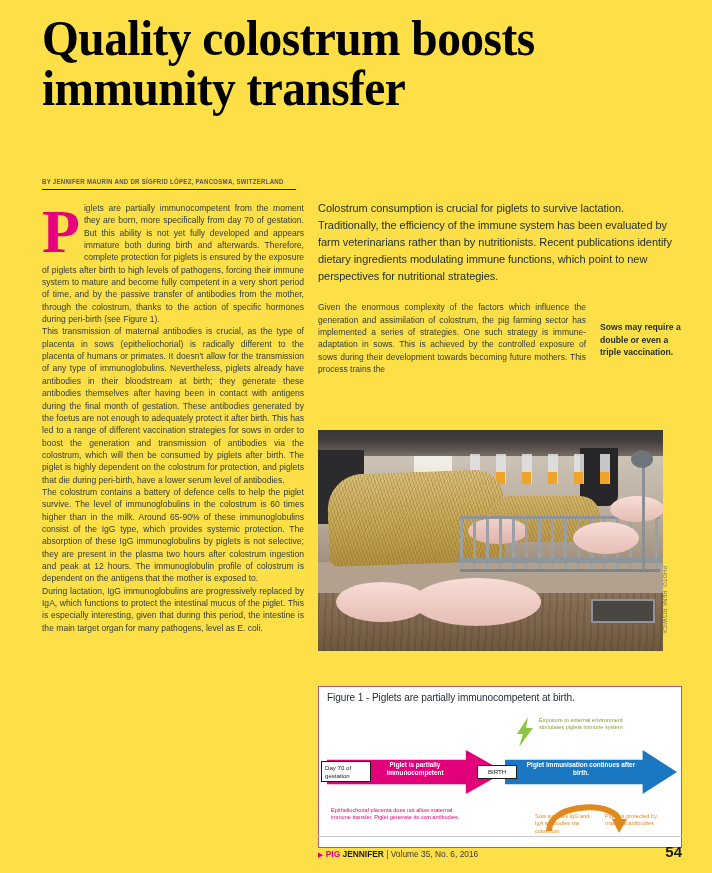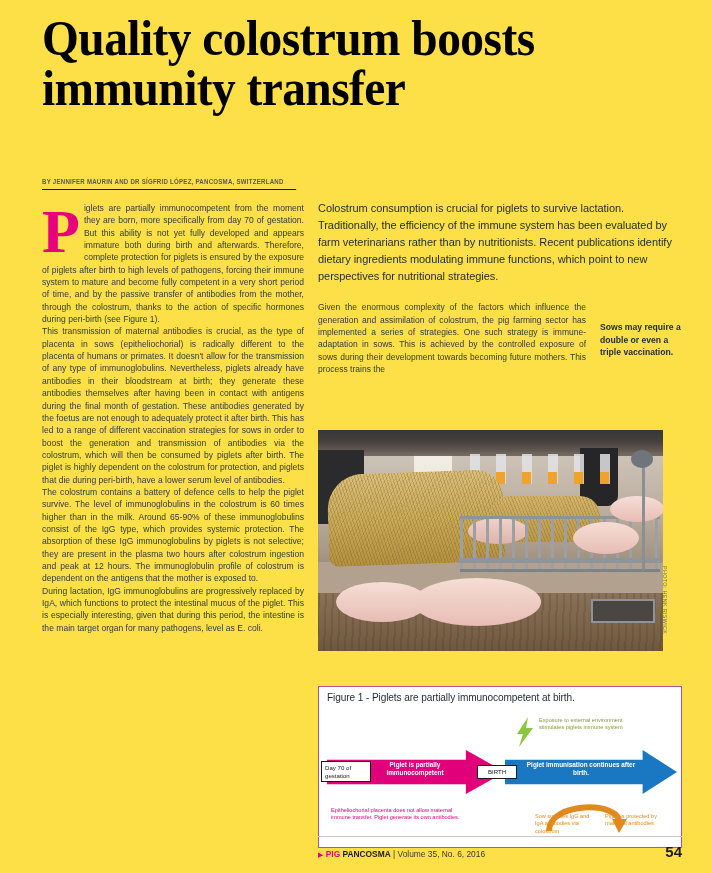--- a/index.html
+++ b/index.html
@@ -369,19 +369,19 @@
       <div class="cap cap-pink">Epitheliochorial placenta does not allow maternal immune transfer. Piglet generate its own antibodies.</div>
       <div class="cap cap-o1">Sow supplies IgG and IgA antibodies via colostrum</div>
       <div class="cap cap-o2">Piglet is protected by maternal antibodies</div>
     </div>
   </div>
 
   <div class="footer">
     <div class="footer-left">
       <span class="tri">▶</span>
       <span class="pig">PIG</span>
-      <span class="prog">PANCOSMA</span>
+      <span class="prog">JENNIFER</span>
       <span class="vol">| Volume 35, No. 6, 2016</span>
     </div>
     <div class="pageno">54</div>
   </div>
 
 </div>
 
 </body></html>

